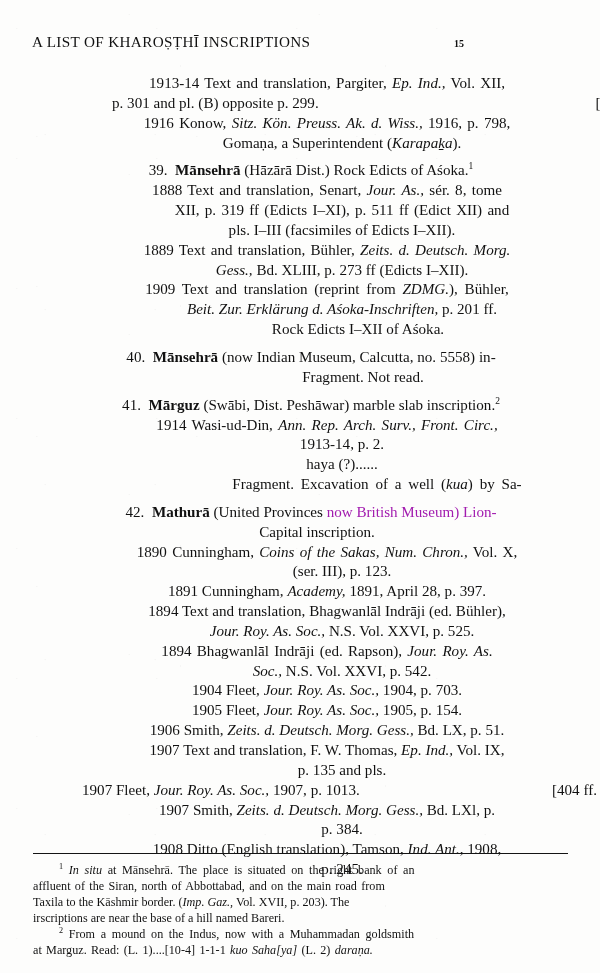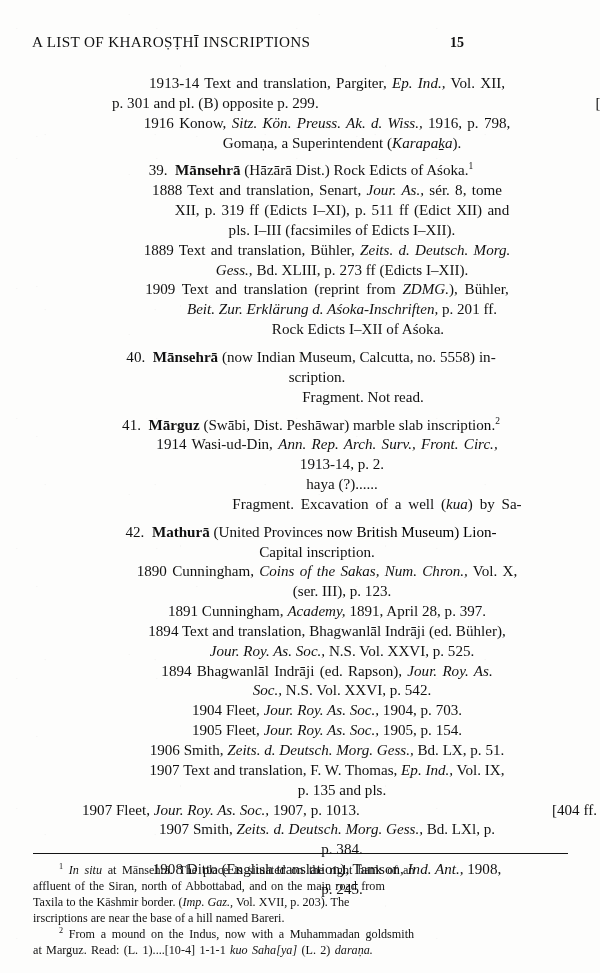--- a/index.html
+++ b/index.html
@@ -33,21 +33,21 @@
     display: flex;
     justify-content: space-between;
     align-items: baseline;
   }
   .running-head-title {
     font-size: 15.2px;
     letter-spacing: 0.35px;
     white-space: nowrap;
   }
   .running-head-page {
-    font-size: 14px;
+    font-size: 10px;
     font-weight: bold;
     padding-right: 12px;
   }
 
   
   .body-block {
     position: absolute;
     top: 74px;
     left: 32px;
     width: 540px;
@@ -75,21 +75,21 @@
   .sup {
     font-size: 9.5px;
     vertical-align: super;
     line-height: 0;
   }
 
   
   .ws1 { word-spacing: 1.5px; }
   .ws2 { word-spacing: 3px; }
 
-  .faded { color: #000000; }
+  .faded { color: #a21caf; }
 
   
   .rowflex {
     display: flex;
     justify-content: space-between;
     width: 525px;
   }
   .rowflex .tail { padding-right: 10px; }
 
   
@@ -170,21 +170,20 @@
 
     <div class="line ind-year ws1"><span>1889 Text and translation, Bühler, </span><span class="it">Zeits. d. Deutsch. Morg.</span></div>
     <div class="line ind-cont"><span class="it">Gess.,</span><span> Bd. XLIII, p. 273 ff (Edicts I–XII).</span></div>
 
     <div class="line ind-year ws2"><span>1909 Text and translation (reprint from </span><span class="it">ZDMG.</span><span>), Bühler,</span></div>
     <div class="line ind-cont"><span class="it">Beit. Zur. Erklärung d. Aśoka-Inschriften,</span><span> p. 201 ff.</span></div>
 
     <div class="line ind-deep3">Rock Edicts I–XII of Aśoka.</div>
 
     <div class="line ind-num"><span>40.</span><span>&nbsp;&nbsp;</span><span class="bd">Mānsehrā</span><span> (now Indian Museum, Calcutta, no. 5558) in-</span></div>
-    <div class="line ind-num2">scription.</div>
     <div class="line ind-deep">Fragment.   Not read.</div>
 
     <div class="line ind-num"><span>41.</span><span>&nbsp;&nbsp;</span><span class="bd">Mārguz</span><span> (Swābi, Dist. Peshāwar) marble slab inscription.</span><span class="sup">2</span></div>
 
     <div class="line ind-year ws1"><span>1914 Wasi-ud-Din, </span><span class="it">Ann. Rep. Arch. Surv., Front. Circ.,</span></div>
     <div class="line ind-cont">1913-14, p. 2.</div>
 
     <div class="line ind-cont">haya (?)......</div>
     <div class="line ind-deep2 ws2"><span>Fragment.    Excavation  of  a  well  (</span><span class="it">kua</span><span>)  by  Sa-</span></div>
 

